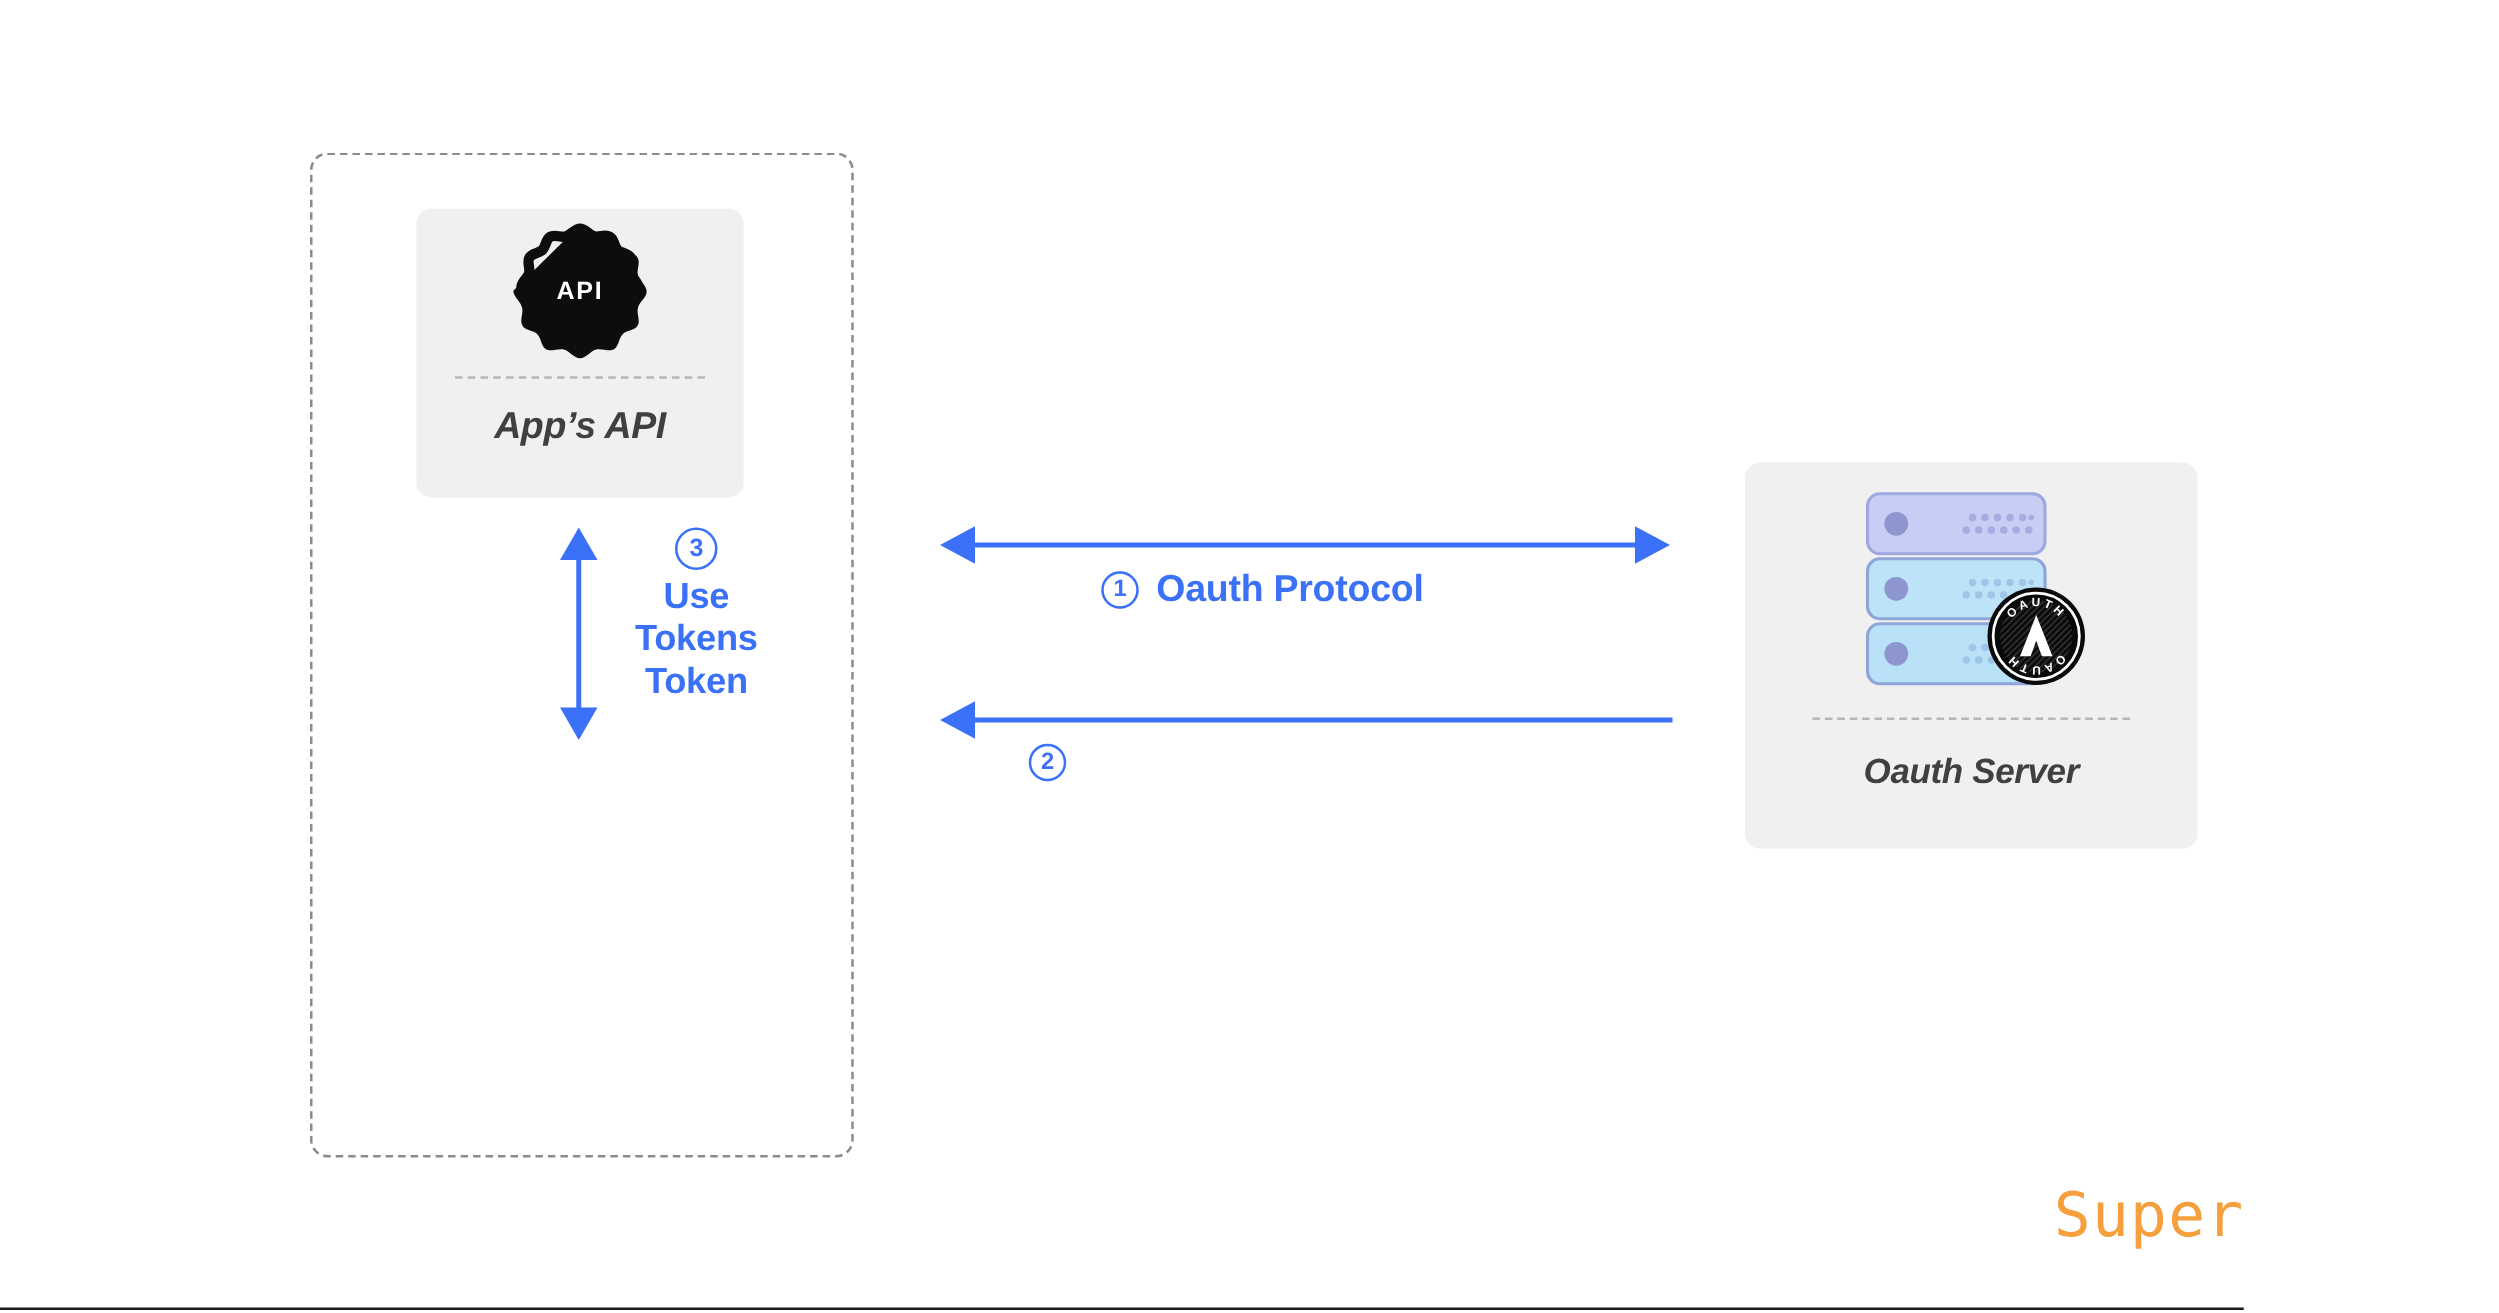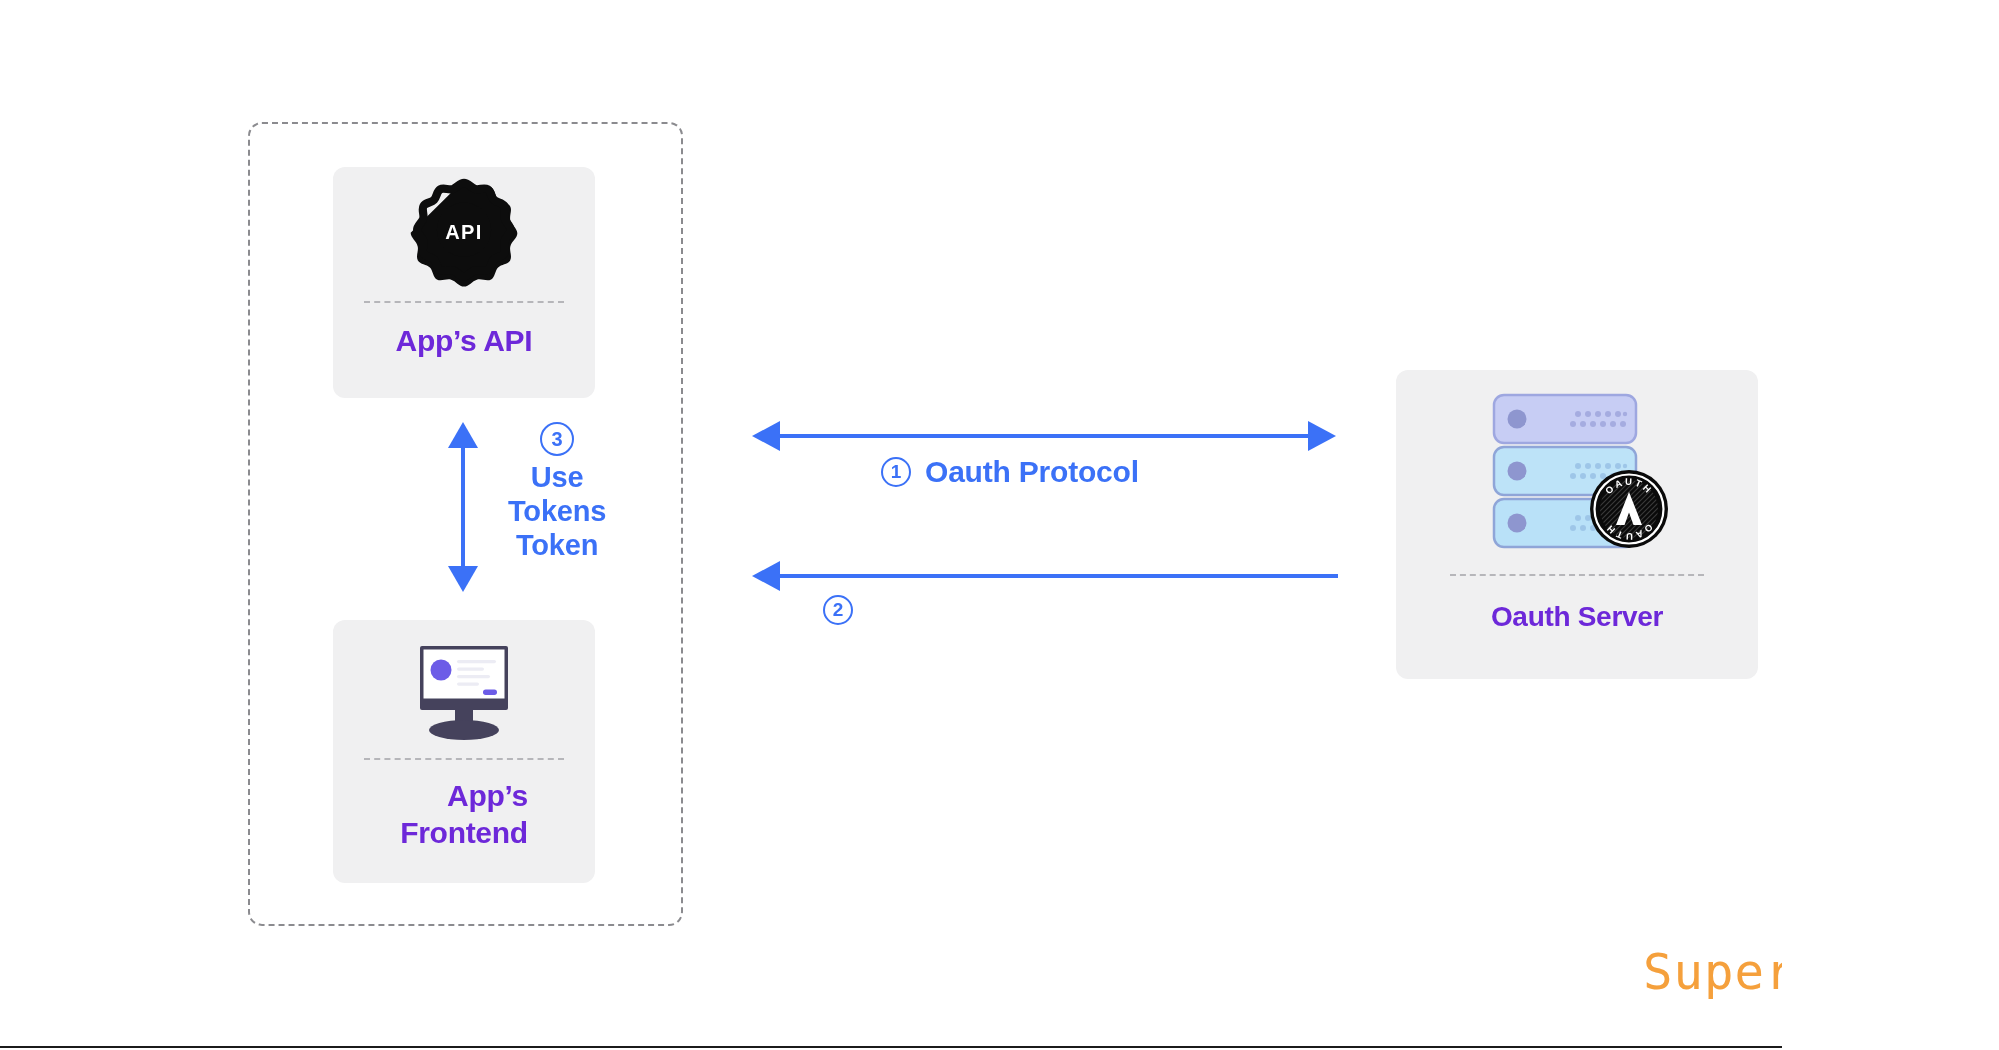--- a/index.html
+++ b/index.html
@@ -11,20 +11,21 @@
   body {
     font-family: "Liberation Sans", sans-serif;
     -webkit-font-smoothing: antialiased;
   }
   #stage {
     position: relative;
     width: 1782px;
     height: 1050px;
     background: #ffffff;
     overflow: hidden;
+    padding-left: 13px;
   }
 
   
   .bottom-rule {
     position: absolute;
     left: 0;
     bottom: 2px;
     width: 1999px;
     height: 2px;
     background: #1b1b1b;
@@ -57,25 +58,26 @@
     align-items: center;
     justify-content: center;
     width: 100%;
   }
   .node-divider {
     width: 76%;
     height: 0;
     border-top: 2px dashed #b6b6ba;
   }
   .node-label {
-    color: #6d28d9;
+    color: #404040;
     font-weight: bold;
-    text-align: right;
+    text-align: center;
     line-height: 1.22;
     letter-spacing: -0.3px;
+    font-style: italic;
   }
 
   
   #card-api {
     left: 333px;
     top: 167px;
     width: 262px;
     height: 231px;
   }
   #card-api .node-icon-wrap { height: 126px; padding-top: 6px; }
@@ -206,46 +208,20 @@
             c3.6 0 6.1 4.3 9.5 5.2 3.5 0.9 7.5-1.6 10.6 0.2 3.1 1.8 2.7 6.5 5.2 8.9 2.4 2.4 7.1 2.1 8.9 5.2 1.8 3.1-0.8 7.1 0.2 10.6C85.2 38.6 89.5 41.1 89.5 44.7
             c0 3.6-4.3 6.1-5.2 9.5-0.9 3.5 1.6 7.5-0.2 10.6-1.8 3.1-6.5 2.7-8.9 5.2-2.4 2.4-2.1 7.1-5.2 8.9-3.1 1.8-7.1-0.8-10.6 0.2-3.4 0.9-5.9 5.2-9.5 5.2-3.6 0-6.1-4.3-9.5-5.2-3.5-0.9-7.5 1.6-10.6-0.2-3.1-1.8-2.7-6.5-5.2-8.9-2.4-2.4-7.1-2.1-8.9-5.2-1.8-3.1 0.8-7.1-0.2-10.6-0.9-3.4-5.2-5.9-5.2-9.5 0-3.6 4.3-6.1 5.2-9.5 0.9-3.5-1.6-7.5 0.2-10.6 1.8-3.1 6.5-2.7 8.9-5.2 2.4-2.4 2.1-7.1 5.2-8.9 3.1-1.8 7.1 0.8 10.6-0.2C43.9 9.3 46.4 5 50 5z"></path>
         <circle cx="50" cy="44.7" r="23" fill="#0d0d0d"></circle>
         <text x="50" y="52.5" text-anchor="middle" fill="#ffffff" font-family="'Liberation Sans', sans-serif" font-size="17" font-weight="bold" letter-spacing="1.2">API</text>
       </svg>
     </div>
     <div class="node-divider"></div>
     <div class="node-label">App’s API</div>
   </div>
 
-  <div class="node-card" id="card-frontend">
-    <div class="node-icon-wrap">
-      <svg width="130" height="104" viewBox="0 0 130 104" aria-hidden="true">
-
-        <rect x="21" y="4" width="88" height="64" rx="2" fill="#45425c"></rect>
-
-        <rect x="24.5" y="7.5" width="81" height="49" fill="#ffffff"></rect>
-
-        <circle cx="42" cy="28" r="10.5" fill="#6c5ce7"></circle>
-        <rect x="58" y="18" width="39" height="3.2" rx="1.6" fill="#ececf4"></rect>
-        <rect x="58" y="25.5" width="27" height="3.2" rx="1.6" fill="#ececf4"></rect>
-        <rect x="58" y="33" width="33" height="3.2" rx="1.6" fill="#ececf4"></rect>
-        <rect x="58" y="40.5" width="22" height="3.2" rx="1.6" fill="#ececf4"></rect>
-        <rect x="84" y="47.5" width="14" height="5.5" rx="2.7" fill="#6c5ce7"></rect>
-
-        <rect x="56" y="68" width="18" height="18" fill="#45425c"></rect>
-
-        <ellipse cx="65" cy="88" rx="35" ry="10" fill="#45425c"></ellipse>
-      </svg>
-    </div>
-    <div class="node-divider"></div>
-    <div class="node-label">
-      <span>App’s</span><br>
-      <span>Frontend</span>
-    </div>
-  </div>
 
   <div class="node-card" id="card-oauth">
     <div class="node-icon-wrap">
       <svg width="210" height="176" viewBox="0 0 210 176" aria-hidden="true">
         <defs>
           <pattern id="hatch" width="5" height="5" patternUnits="userSpaceOnUse">
             <path d="M0 5 L5 0 M-1 1 L1 -1 M4 6 L6 4" stroke="#3a3a3a" stroke-width="1.1"></path>
           </pattern>
         </defs>
 

